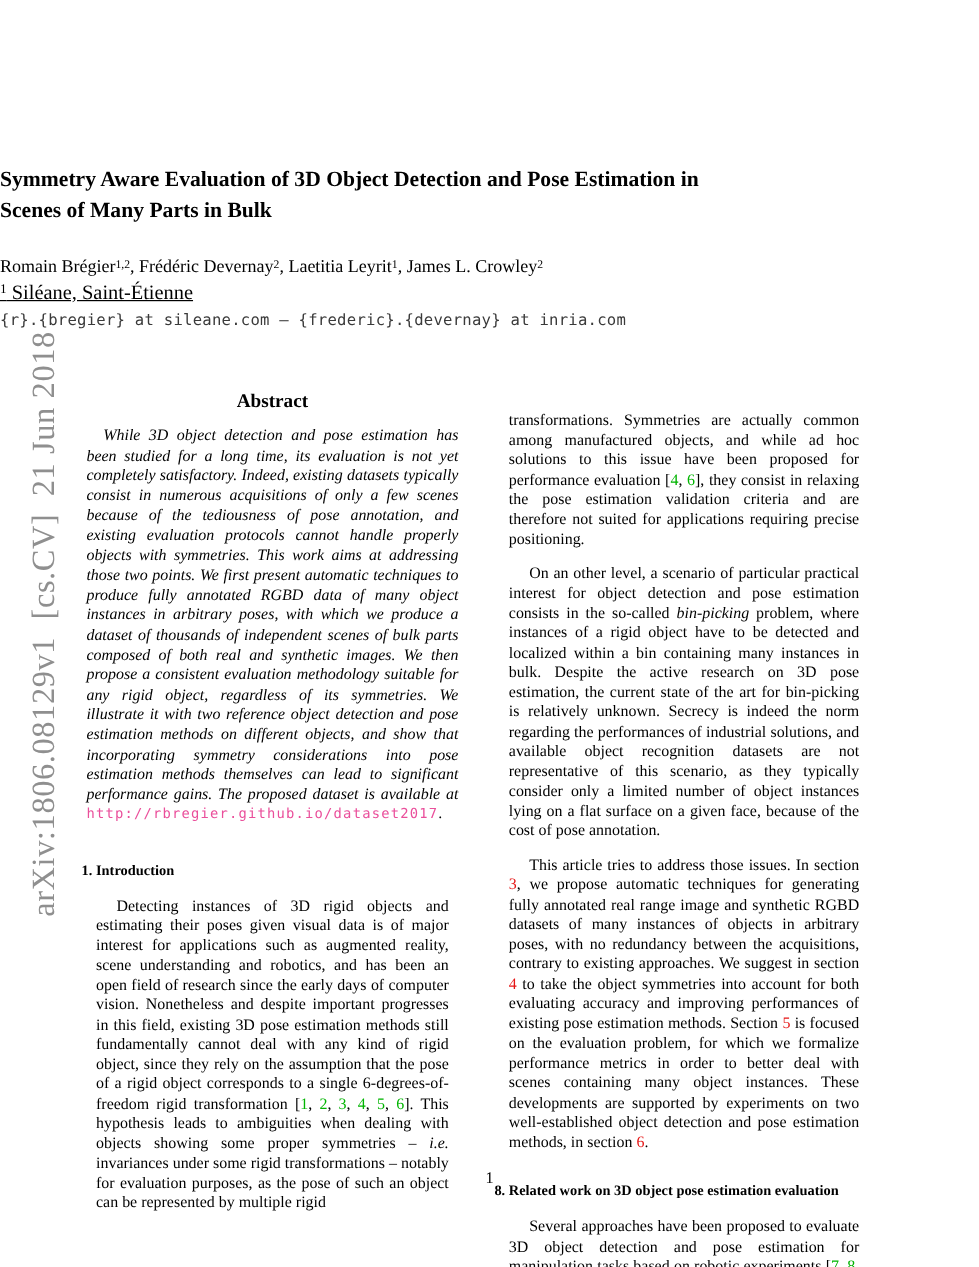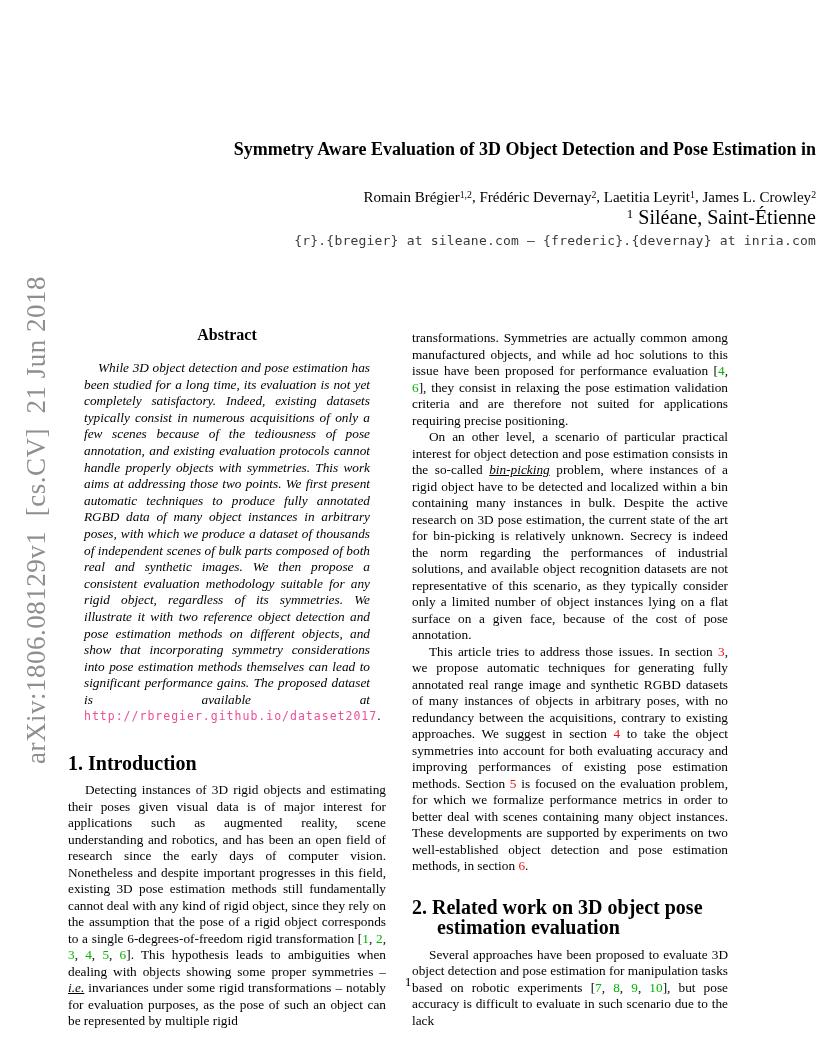--- a/index.html
+++ b/index.html
@@ -22,91 +22,92 @@
   .watermark-text {
     writing-mode: vertical-rl;
     transform: rotate(180deg);
     white-space: pre;
     font-size: 27px;
     color: var(--watermark, #8f8f8f);
     letter-spacing: 0.5px;
   }
 
   
-  .header { position: absolute; left: 0; top: 136px; width: 816px; text-align: right; }
+  .header { position: absolute; left: 0; top: 136px; width: 816px; text-align: left; }
   .paper-title { font-size: 18px; font-weight: bold; line-height: 26px; }
   .authors { margin-top: 26px; font-size: 15px; line-height: 19px; }
-  .affil { font-size: 20px; line-height: 19px; }
+  .affil { font-size: 17px; line-height: 19px; text-decoration: underline; }
   .emails {
     margin-top: 4px;
     font-family: "DejaVu Sans Mono", monospace;
     font-size: 13px; color: var(--email, #3a3a3a);
     letter-spacing: 0.2px;
   }
 
   
   .col-left  { position: absolute; left: 68px;  top: 326px; width: 318px; }
   .col-right { position: absolute; left: 412px; top: 330px; width: 316px; }
 
   .abstract-heading { text-align: center; font-weight: bold; font-size: 16px; margin: 0 0 11px 0; }
   .abstract-body {
     font-style: italic;
     font-size: 13.3px; line-height: 16.6px;
-    text-align: justify; text-indent: 14px; margin: 16px;
+    text-align: justify; text-indent: 14px; margin: 4px;
   }
   .section-heading {
-    font-weight: bold; font-size: 20px; line-height: 20px;
+    font-weight: bold; font-size: 12px; line-height: 20px;
     padding-left: 1.25em; text-indent: -1.25em;
   }
   .intro-heading { margin: 28px 0 9px 0; }
   .related-heading { margin: 22px 0 10px 0; }
-  .body-para { font-size: 13.3px; line-height: 16.5px; text-align: justify; margin: 0; }
+  .body-para { font-size: 13.3px; line-height: 16.5px; text-align: justify; margin: 12px; }
   .indent { text-indent: 17px; }
 
   
   .sup { font-size: 65%; position: relative; top: -0.45em; }
   .cite { color: var(--citation, #00b400); }
   .ref { color: var(--section-ref, #e51515); }
   .url {
     color: var(--url, #ea4f9b);
     font-family: "DejaVu Sans Mono", monospace;
     font-style: normal;
     font-size: 11.5px; letter-spacing: 1px;
   }
-  .i { font-style: italic; text-decoration: underline; }
+  .i { font-style: italic; }
   .rm { font-style: normal; }
 
   .page-number { position: absolute; left: 0; top: 974px; width: 816px; text-align: center; font-size: 13.5px; }
 </style>
 </head>
 <body>
 
 <div class="page">
 
   <div class="watermark-strip">
     <div class="watermark-text">arXiv:1806.08129v1  [cs.CV]  21 Jun 2018</div>
   </div>
 
   <div class="header">
     <div class="paper-title">Symmetry Aware Evaluation of 3D Object Detection and Pose Estimation in</div>
+    <div class="paper-title">Scenes of Many Parts in Bulk</div>
     <div class="authors"><span>Romain Brégier</span><span class="sup">1,2</span><span>, Frédéric Devernay</span><span class="sup">2</span><span>, Laetitia Leyrit</span><span class="sup">1</span><span>, James L. Crowley</span><span class="sup">2</span></div>
     <div class="affil"><span class="sup">1</span><span> Siléane, Saint-Étienne</span></div>
     <div class="emails">{r}.{bregier} at sileane.com – {frederic}.{devernay} at inria.com</div>
   </div>
 
   <div class="col-left">
     <div class="abstract-heading">Abstract</div>
     <p class="abstract-body"><span>While 3D object detection and pose estimation has been studied for a long time, its evaluation is not yet completely satisfactory. Indeed, existing datasets typically consist in numerous acquisitions of only a few scenes because of the tediousness of pose annotation, and existing evaluation protocols cannot handle properly objects with symmetries. This work aims at addressing those two points. We first present automatic techniques to produce fully annotated RGBD data of many object instances in arbitrary poses, with which we produce a dataset of thousands of independent scenes of bulk parts composed of both real and synthetic images. We then propose a consistent evaluation methodology suitable for any rigid object, regardless of its symmetries. We illustrate it with two reference object detection and pose estimation methods on different objects, and show that incorporating symmetry considerations into pose estimation methods themselves can lead to significant performance gains. The proposed dataset is available at </span><span class="url">http://rbregier.github.io/dataset2017</span><span class="rm">.</span></p>
     <div class="section-heading intro-heading">1. Introduction</div>
     <p class="body-para indent"><span>Detecting instances of 3D rigid objects and estimating their poses given visual data is of major interest for applications such as augmented reality, scene understanding and robotics, and has been an open field of research since the early days of computer vision. Nonetheless and despite important progresses in this field, existing 3D pose estimation methods still fundamentally cannot deal with any kind of rigid object, since they rely on the assumption that the pose of a rigid object corresponds to a single 6-degrees-of-freedom rigid transformation [</span><span class="cite">1</span><span>, </span><span class="cite">2</span><span>, </span><span class="cite">3</span><span>, </span><span class="cite">4</span><span>, </span><span class="cite">5</span><span>, </span><span class="cite">6</span><span>]. This hypothesis leads to ambiguities when dealing with objects showing some proper symmetries – </span><span class="i">i.e.</span><span> invariances under some rigid transformations – notably for evaluation purposes, as the pose of such an object can be represented by multiple rigid</span></p>
   </div>
 
   <div class="col-right">
     <p class="body-para"><span>transformations. Symmetries are actually common among manufactured objects, and while ad hoc solutions to this issue have been proposed for performance evaluation [</span><span class="cite">4</span><span>, </span><span class="cite">6</span><span>], they consist in relaxing the pose estimation validation criteria and are therefore not suited for applications requiring precise positioning.</span></p>
     <p class="body-para indent"><span>On an other level, a scenario of particular practical interest for object detection and pose estimation consists in the so-called </span><span class="i">bin-picking</span><span> problem, where instances of a rigid object have to be detected and localized within a bin containing many instances in bulk. Despite the active research on 3D pose estimation, the current state of the art for bin-picking is relatively unknown. Secrecy is indeed the norm regarding the performances of industrial solutions, and available object recognition datasets are not representative of this scenario, as they typically consider only a limited number of object instances lying on a flat surface on a given face, because of the cost of pose annotation.</span></p>
     <p class="body-para indent"><span>This article tries to address those issues. In section </span><span class="ref">3</span><span>, we propose automatic techniques for generating fully annotated real range image and synthetic RGBD datasets of many instances of objects in arbitrary poses, with no redundancy between the acquisitions, contrary to existing approaches. We suggest in section </span><span class="ref">4</span><span> to take the object symmetries into account for both evaluating accuracy and improving performances of existing pose estimation methods. Section </span><span class="ref">5</span><span> is focused on the evaluation problem, for which we formalize performance metrics in order to better deal with scenes containing many object instances. These developments are supported by experiments on two well-established object detection and pose estimation methods, in section </span><span class="ref">6</span><span>.</span></p>
-    <div class="section-heading related-heading">2. Related work on 3D object pose estimation evaluation</div>
+    <div class="section-heading related-heading">8. Related work on 3D object pose estimation evaluation</div>
     <p class="body-para indent"><span>Several approaches have been proposed to evaluate 3D object detection and pose estimation for manipulation tasks based on robotic experiments [</span><span class="cite">7</span><span>, </span><span class="cite">8</span><span>, </span><span class="cite">9</span><span>, </span><span class="cite">10</span><span>], but pose accuracy is difficult to evaluate in such scenario due to the lack</span></p>
   </div>
 
   <div class="page-number">1</div>
 
 </div>
 
 </body></html>

